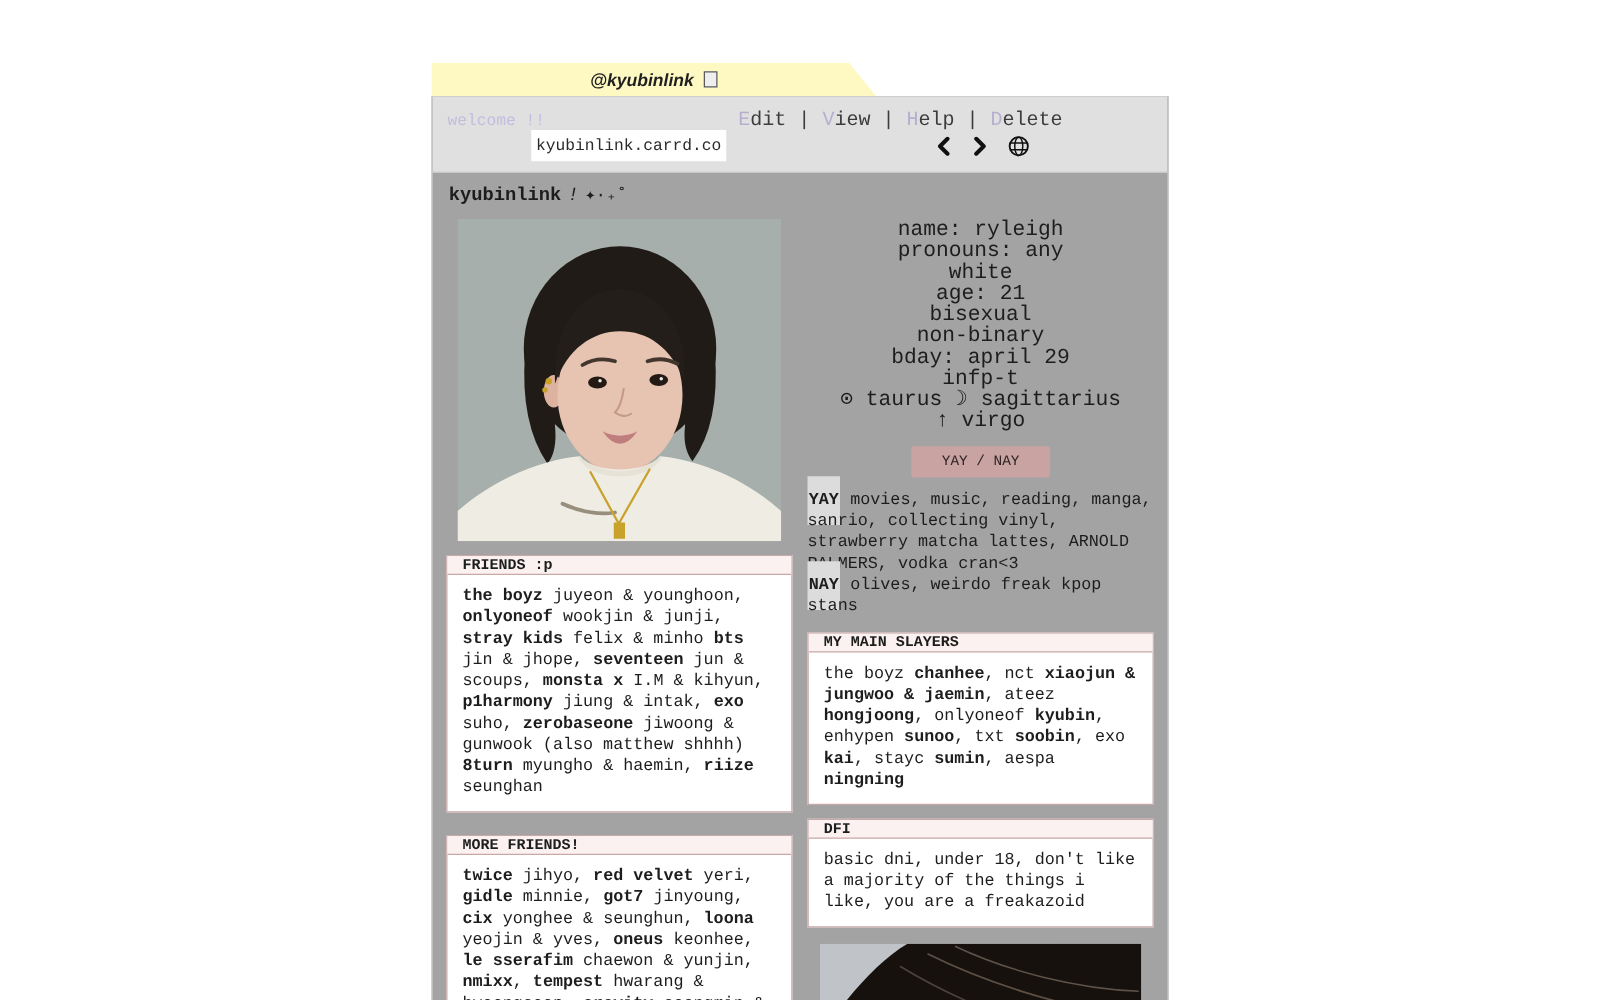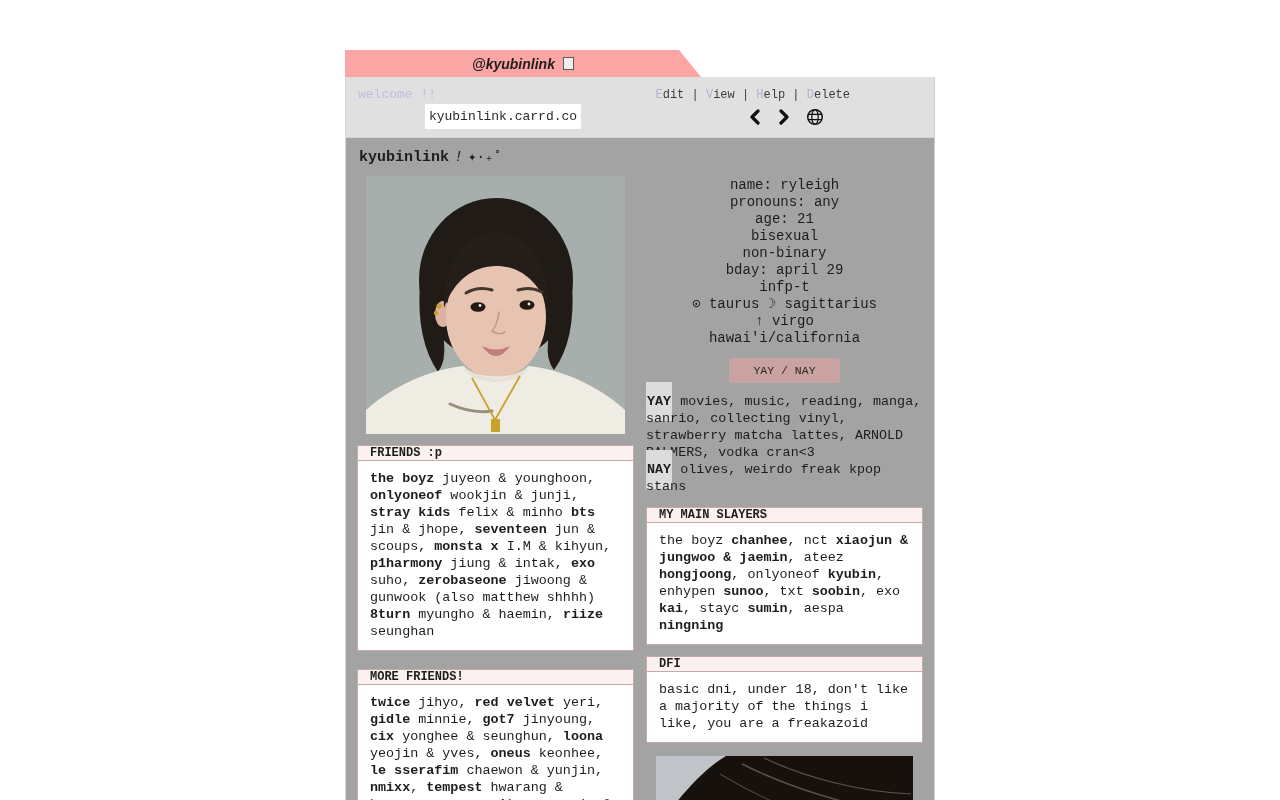--- a/index.html
+++ b/index.html
@@ -3,35 +3,35 @@
 <meta charset="utf-8">
 <style>
   html,body { margin:0; padding:0; }
   body {
     width:1280px; height:800px; position:relative; overflow:hidden;
     background:#ffffff; color:#1d1d1d;
     font-family:"Liberation Sans","DejaVu Sans",sans-serif;
   }
   .window { position:absolute; left:345px; top:50px; width:590px; height:750px; }
   .tab {
-    position:absolute; left:0; top:0; width:356px; height:27px; background:#fca5a5;
+    position:absolute; left:0; top:0; width:356px; height:27px; background:#fef9c3;
     clip-path:polygon(0 0, calc(100% - 22px) 0, 100% 100%, 0 100%);
     display:flex; align-items:center; justify-content:center; gap:8px;
     font-size:14px; font-weight:bold; font-style:italic; color:#1f1f1f;
   }
   .tab-icon { width:9px; height:11px; border:1px solid #5a5a5a; background:#eeeeee; display:inline-block; }
   .window-body {
     position:absolute; left:0; top:27px; width:100%; height:723px; box-sizing:border-box;
     border-left:1px solid #d8d8d8; border-right:1px solid #cfcfcf;
     background:#a3a3a3; overflow:hidden;font-family:Liberation Mono, monospace;
   }
   .menubar { height:60px; background:#e0e0e0; border-bottom:1px solid #d2d2d2; position:relative; }
   .mb-row1 { display:flex; justify-content:space-between; align-items:baseline; padding:10px 84px 0 12px; }
   .welcome { font-size:13px; color:#c3bcdf; }
-  .menu { font-size:12px; color:#3c3c3c;padding-left:20px; }
+  .menu { font-size:16px; color:#3c3c3c;padding-left:20px; }
   .menu .mi-first { color:#b7aed0; }
   .menu .sep { white-space:pre; }
   .address {
     position:absolute; left:79px; top:27px; width:156px; height:25px; background:#ffffff;
     display:flex; align-items:center; justify-content:center; font-size:13px; color:#2a2a2a;
   }
   .nav { position:absolute; left:400px; top:29px; display:flex; align-items:center; gap:11px; }
   .nav button { background:none; border:none; padding:2px; margin:0; cursor:pointer; display:flex; align-items:center; }
 
   .content { padding:9px 11px 0; }
@@ -48,21 +48,21 @@
 
   .box { border:1px solid #c9a8a8; background:#ffffff; margin-top:11px; }
   .box-header { background:#faf1f0; border-bottom:1px solid #c9a8a8; padding:0 12px; font-size:12px; font-weight:bold; }
   .box-body { padding:9px 12px 10px; font-size:13.4px; line-height:17px; }
   .more-gap { margin-top:18px; }
   .slayers-gap { margin-top:12px; }
 
   .b { font-weight:bold; }
   .hl { background:#dcdcdc; padding:12px 1px; }
 
-  .bio { text-align:center; font-size:14px; line-height:17px; margin-top:3px; }
+  .bio { text-align:center; font-size:17px; line-height:17px; margin-top:3px; }
   .yaynay-btn {
     display:block; margin:11px auto 0; background:#c9a2a2; color:#2e2424;
     border:none; border-radius:2px; padding:6px 24px; font-size:11.5px;
     font-family:inherit; cursor:pointer;
   }
   .yaynay-text { margin-top:10px; font-size:13.4px; line-height:17px; }
 </style>
 </head>
 <body>
 
@@ -148,28 +148,28 @@
             <div class="box-body"><span class="b">twice</span><span> jihyo, </span><span class="b">red velvet</span><span> yeri, </span><span class="b">gidle</span><span> minnie, </span><span class="b">got7</span><span> jinyoung, </span><span class="b">cix</span><span> yonghee &amp; seunghun, </span><span class="b">loona</span><span> yeojin &amp; yves, </span><span class="b">oneus</span><span> keonhee, </span><span class="b">le sserafim</span><span> chaewon &amp; yunjin, </span><span class="b">nmixx</span><span>, </span><span class="b">tempest</span><span> hwarang &amp; hyeongseop, </span><span class="b">cravity</span><span> seongmin &amp; hyeongjun, </span><span class="b">xdinary heroes</span><span> gunil &amp; jooyeon, </span><span class="b">boynextdoor</span><span> sungho &amp; taesan, </span></div>
           </div>
 
         </div>
 
         <div class="col">
 
           <div class="bio">
               <div>name: ryleigh</div>
               <div>pronouns: any</div>
+              <div>white</div>
               <div>age: 21</div>
               <div>bisexual</div>
               <div>non-binary</div>
               <div>bday: april 29</div>
               <div>infp-t</div>
               <div>⊙ taurus ☽ sagittarius</div>
               <div>↑ virgo</div>
-              <div>hawai'i/california</div>
             </div>
 
           <button class="yaynay-btn">YAY / NAY</button>
 
           <div class="yaynay-text"><span class="b hl">YAY</span><span> movies, music, reading, manga, sanrio, collecting vinyl, strawberry matcha lattes, ARNOLD PALMERS, vodka cran&lt;3</span><br><span class="b hl">NAY</span><span> olives, weirdo freak kpop stans</span></div>
 
           <div class="box slayers-gap">
             <div class="box-header">MY MAIN SLAYERS</div>
             <div class="box-body"><span>the boyz </span><span class="b">chanhee</span><span>, nct </span><span class="b">xiaojun &amp; jungwoo &amp; jaemin</span><span>, ateez </span><span class="b">hongjoong</span><span>, onlyoneof </span><span class="b">kyubin</span><span>, enhypen </span><span class="b">sunoo</span><span>, txt </span><span class="b">soobin</span><span>, exo </span><span class="b">kai</span><span>, stayc </span><span class="b">sumin</span><span>, aespa </span><span class="b">ningning</span></div>
           </div>

